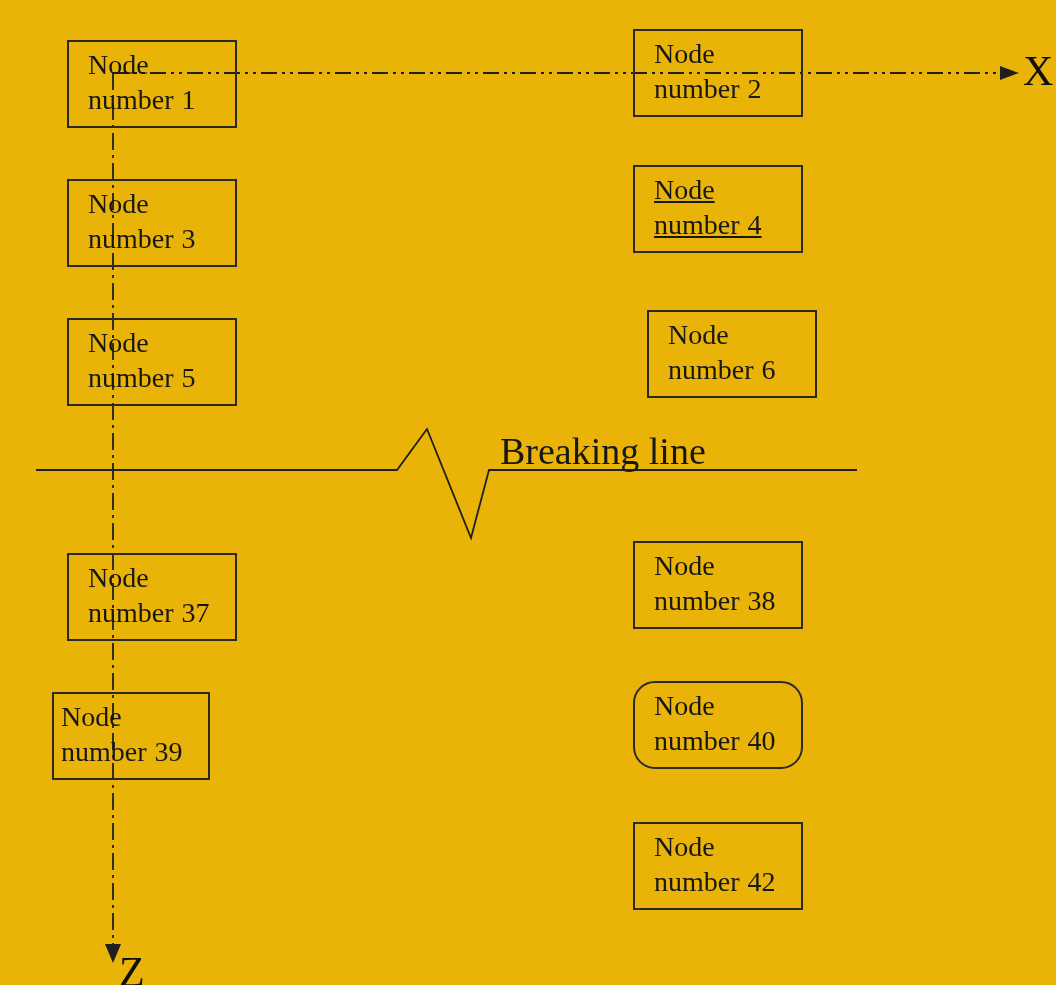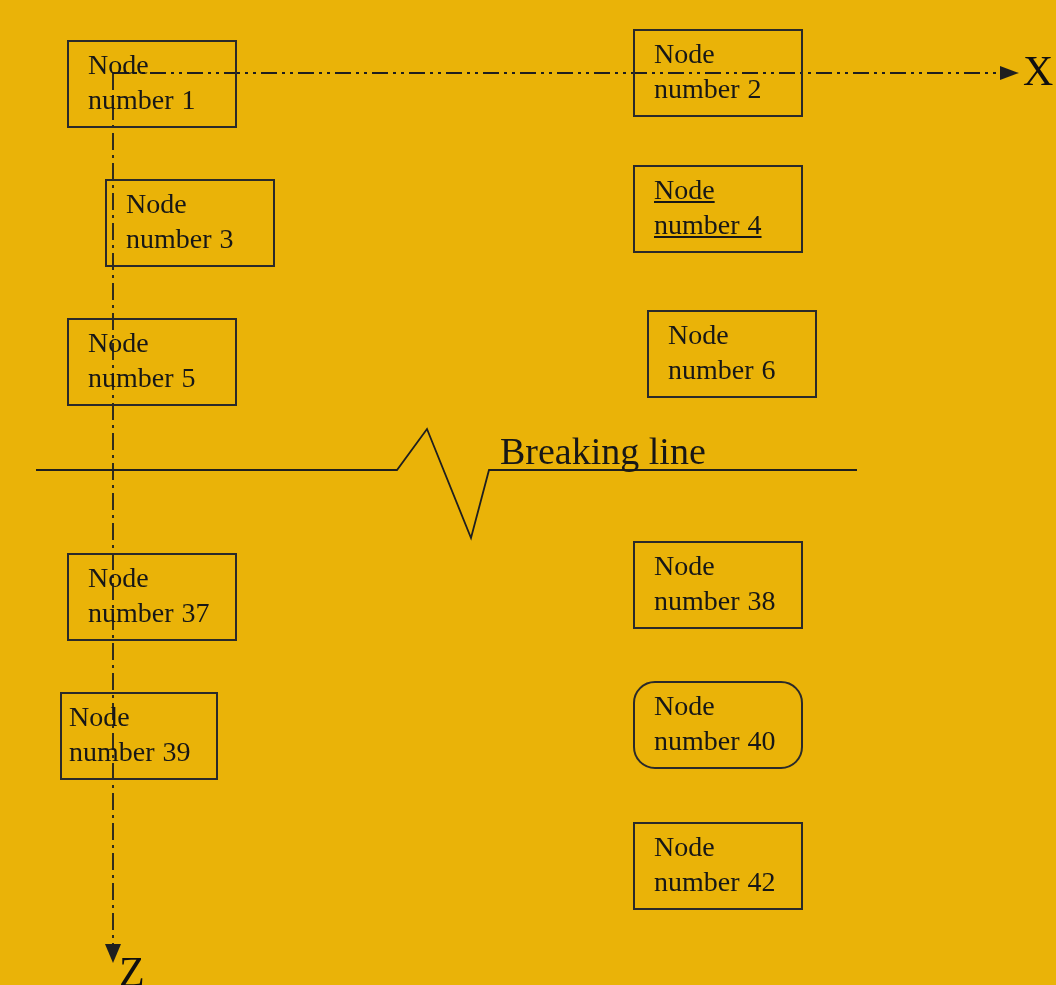--- a/index.html
+++ b/index.html
@@ -60,24 +60,24 @@
     <line x1="113" y1="73" x2="1004" y2="73" stroke="#1f1f1f" stroke-width="1.8" stroke-dasharray="16 5 3 5 3 5"></line>
     <polygon points="1019,73 1000,66 1000,80" fill="#1f1f1f"></polygon>
 
     <line x1="113" y1="73" x2="113" y2="946" stroke="#1f1f1f" stroke-width="1.8" stroke-dasharray="17 5 3 5"></line>
     <polygon points="113,963 105,944 121,944" fill="#1f1f1f"></polygon>
 
     <path d="M 36 470 L 397 470 L 427 429 L 471 538 L 489 470 L 857 470" fill="none" stroke="#1f1f1f" stroke-width="1.8"></path>
   </svg>
 
   <div class="node-box" style="left:67px; top:40px;">Node number 1</div>
-  <div class="node-box" style="left:67px; top:179px;margin-left:38px;">Node number 3</div>
+  <div class="node-box" style="left:67px; top:179px;">Node number 3</div>
   <div class="node-box" style="left:67px; top:318px;">Node number 5</div>
   <div class="node-box" style="left:67px; top:553px;">Node number 37</div>
-  <div class="node-box" style="left:60px; top:692px;padding-left:7px;">Node number 39</div>
+  <div class="node-box" style="left:52px; top:692px;padding-left:7px;">Node number 39</div>
 
   <div class="node-box" style="left:633px; top:29px;">Node number 2</div>
   <div class="node-box" style="left:633px; top:165px;text-decoration:underline;">Node number 4</div>
   <div class="node-box" style="left:647px; top:310px;">Node number 6</div>
   <div class="node-box" style="left:633px; top:541px;">Node number 38</div>
   <div class="node-box" style="left:633px; top:681px;border-radius:22px;">Node number 40</div>
   <div class="node-box" style="left:633px; top:822px;">Node number 42</div>
 
   <div class="axis-label" style="left:1023px; top:50px;">X</div>
   <div class="axis-label" style="left:119px; top:951px;">Z</div>

